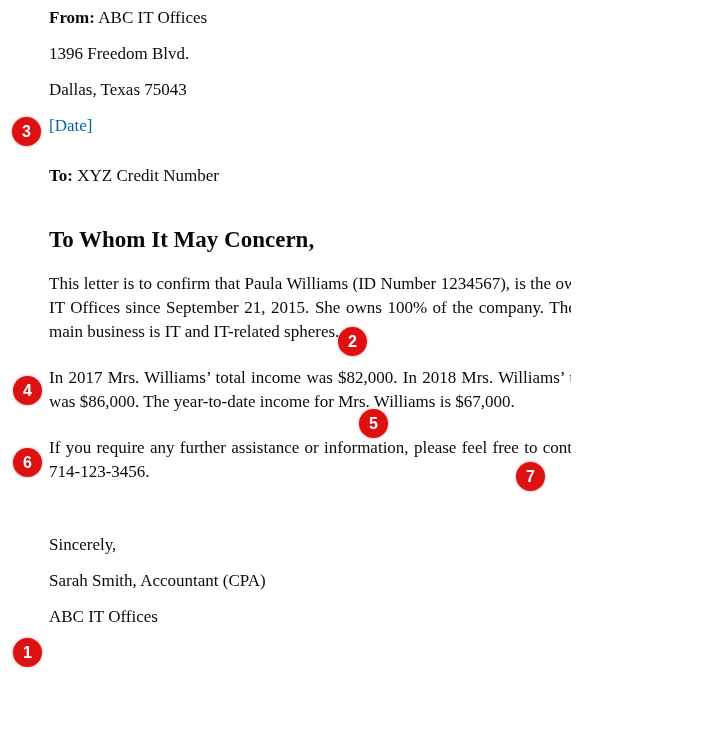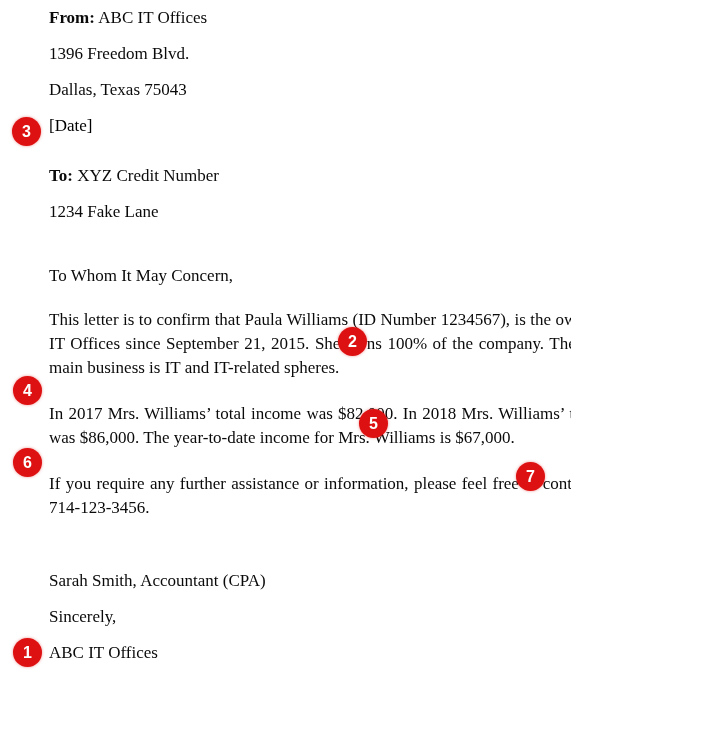--- a/index.html
+++ b/index.html
@@ -24,34 +24,34 @@
   }
   .line {
     font-size: 17px;
     line-height: 36px;
     white-space: nowrap;
   }
   .line .lbl {
     font-weight: bold;
   }
   .salutation {
-    font-size: 17px;
+    font-size: 23px;
     line-height: 36px;
-    font-weight: normal;
+    font-weight: bold;
     white-space: nowrap;
   }
   .para {
     font-size: 17px;
     line-height: 24px;
     text-align: justify;
     text-justify: inter-word;
     margin: 0;
   }
   .placeholder {
-    color: #000000;
+    color: #0369a1;
   }
   .spacer-sm { height: 14px; }
   .spacer-md { height: 22px; }
 
   
   .badge {
     position: absolute;
     width: 29px;
     height: 29px;
     border-radius: 50%;
@@ -78,21 +78,20 @@
     <div class="line">1396 Freedom Blvd.</div>
 
     <div class="line">Dallas, Texas 75043</div>
 
     <div class="line placeholder">[Date]</div>
 
     <div class="spacer-sm"></div>
 
     <div class="line"><span class="lbl">To:</span><span> XYZ Credit Number</span></div>
 
-    <div class="line">1234 Fake Lane</div>
 
 
     <div class="spacer-sm"></div>
 
 
     <div class="spacer-sm"></div>
 
     <div class="salutation">To Whom It May Concern,</div>
 
     <div class="spacer-sm"></div>
@@ -102,23 +101,23 @@
     <div class="spacer-md"></div>
 
     <p class="para">In 2017 Mrs. Williams’ total income was $82,000. In 2018 Mrs. Williams’ total income was $86,000. The year-to-date income for Mrs. Williams is $67,000.</p>
 
     <div class="spacer-md"></div>
 
     <p class="para">If you require any further assistance or information, please feel free to contact me at 1-714-123-3456.</p>
 
     <div style="height:43px"></div>
 
+    <div class="line">Sincerely,</div>
+
     <div class="line">Sarah Smith, Accountant (CPA)</div>
-
-    <div class="line">Sincerely,</div>
 
     <div class="line">ABC IT Offices</div>
 
   </div>
 
   <div id="badge-layer">
       <div class="badge" style="left: 13px; top: 638px; background: rgb(221, 17, 17);">1</div>
       <div class="badge" style="left: 338px; top: 327px; background: rgb(221, 17, 17);">2</div>
       <div class="badge" style="left: 12px; top: 117px; background: rgb(221, 17, 17);">3</div>
       <div class="badge" style="left: 13px; top: 376px; background: rgb(221, 17, 17);">4</div>

